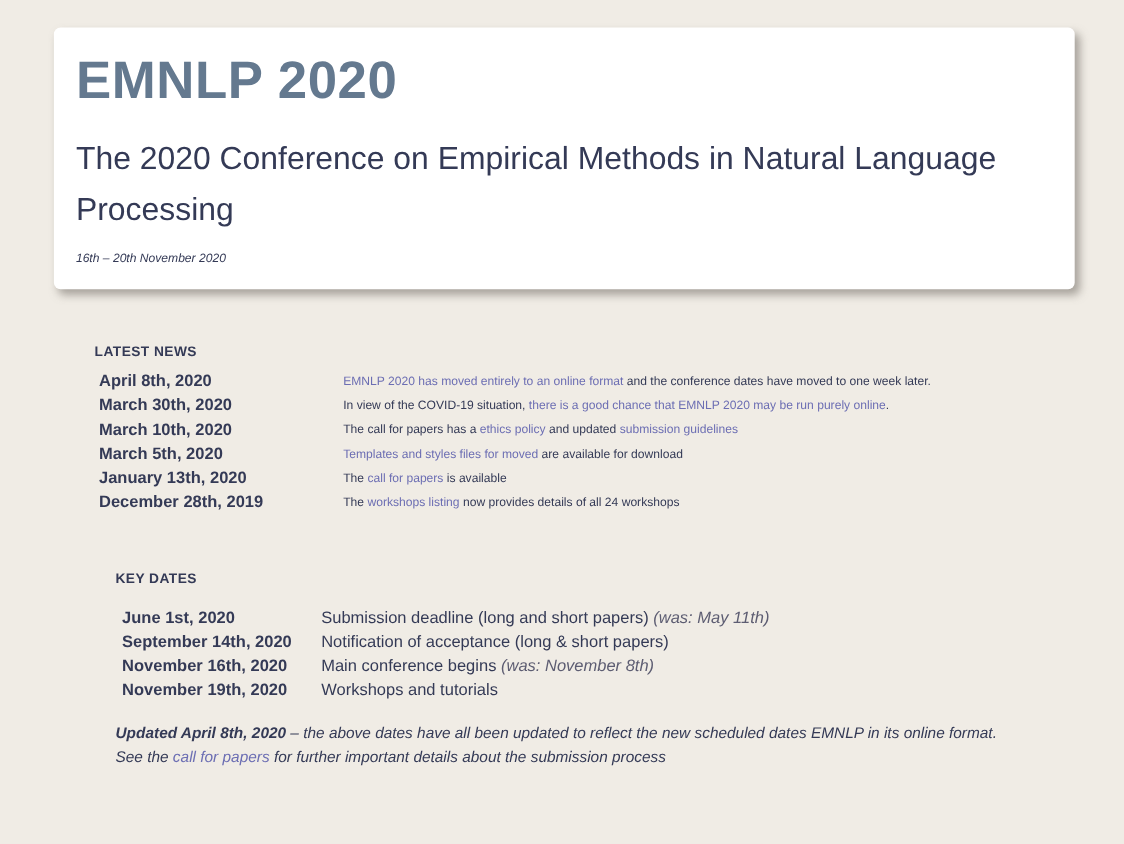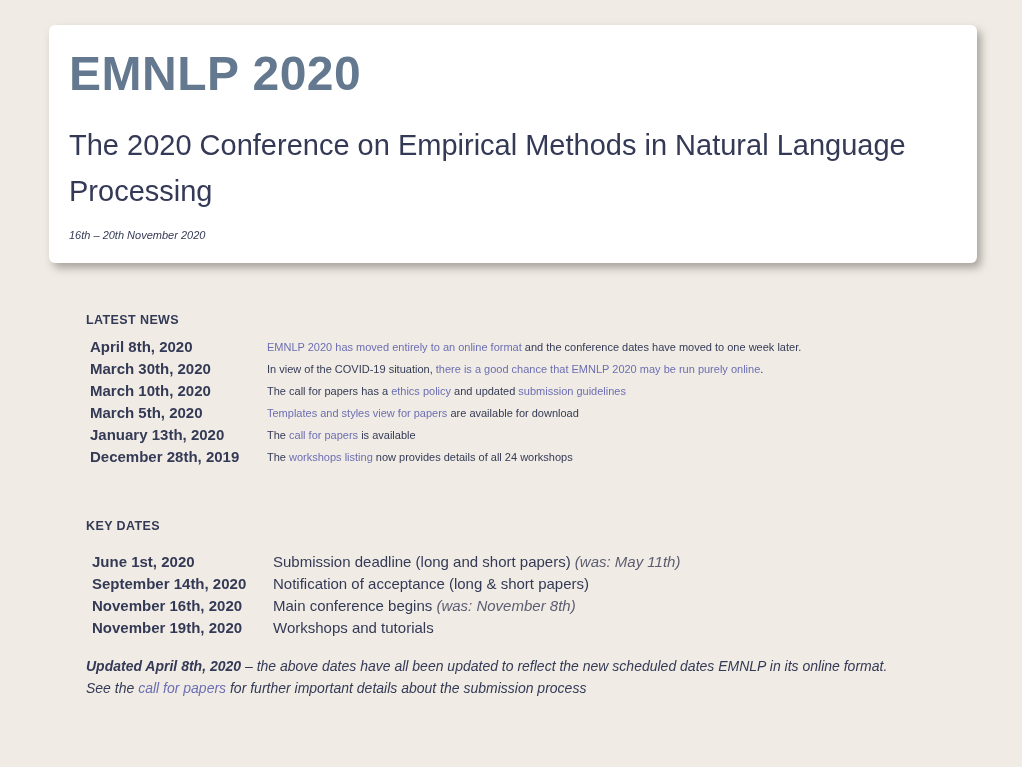--- a/index.html
+++ b/index.html
@@ -55,40 +55,41 @@
     font-size:12.5px;
     font-weight:bold;
     letter-spacing:0.4px;
     color:var(--text);
   }
   .news-list{margin-left:4px;}
   .news-row{
     display:flex;
     align-items:flex-end;
     margin-bottom:2px;
+    gap:45px;
   }
   .news-date{
     width:177px;
     flex:0 0 177px;
     font-weight:bold;
     font-size:15px;
     line-height:20px;
   }
   .news-text{
     flex:1;
     font-size:11px;
     line-height:20px;
     max-width:710px;
   }
   a.link{
     color:var(--link);
     text-decoration:none;
     cursor:pointer;
   }
-  .keydates{margin-top:52px;}
+  .keydates{margin-left:19px;margin-top:52px;}
   .kd-list{margin-left:6px;margin-top:20px;}
   .kd-row{
     display:flex;
     margin-bottom:4px;
   }
   .kd-date{
     width:181px;
     flex:0 0 181px;
     font-weight:bold;
     font-size:15px;
@@ -136,21 +137,21 @@
           <div class="news-row">
             <div class="news-date">March 30th, 2020</div>
             <div class="news-text"><span>In view of the COVID-19 situation, </span><a class="link" href="#">there is a good chance that EMNLP 2020 may be run purely online</a><span>.</span></div>
           </div>
           <div class="news-row">
             <div class="news-date">March 10th, 2020</div>
             <div class="news-text"><span>The call for papers has a </span><a class="link" href="#">ethics policy</a><span> and updated </span><a class="link" href="#">submission guidelines</a></div>
           </div>
           <div class="news-row">
             <div class="news-date">March 5th, 2020</div>
-            <div class="news-text"><a class="link" href="#">Templates and styles view for papers</a><span> are available for download</span></div>
+            <div class="news-text"><a class="link" href="#">Templates and styles files for moved</a><span> are available for download</span></div>
           </div>
           <div class="news-row">
             <div class="news-date">January 13th, 2020</div>
             <div class="news-text"><span>The </span><a class="link" href="#">call for papers</a><span> is available</span></div>
           </div>
           <div class="news-row">
             <div class="news-date">December 28th, 2019</div>
             <div class="news-text"><span>The </span><a class="link" href="#">workshops listing</a><span> now provides details of all 24 workshops</span></div>
           </div>
         </div>

